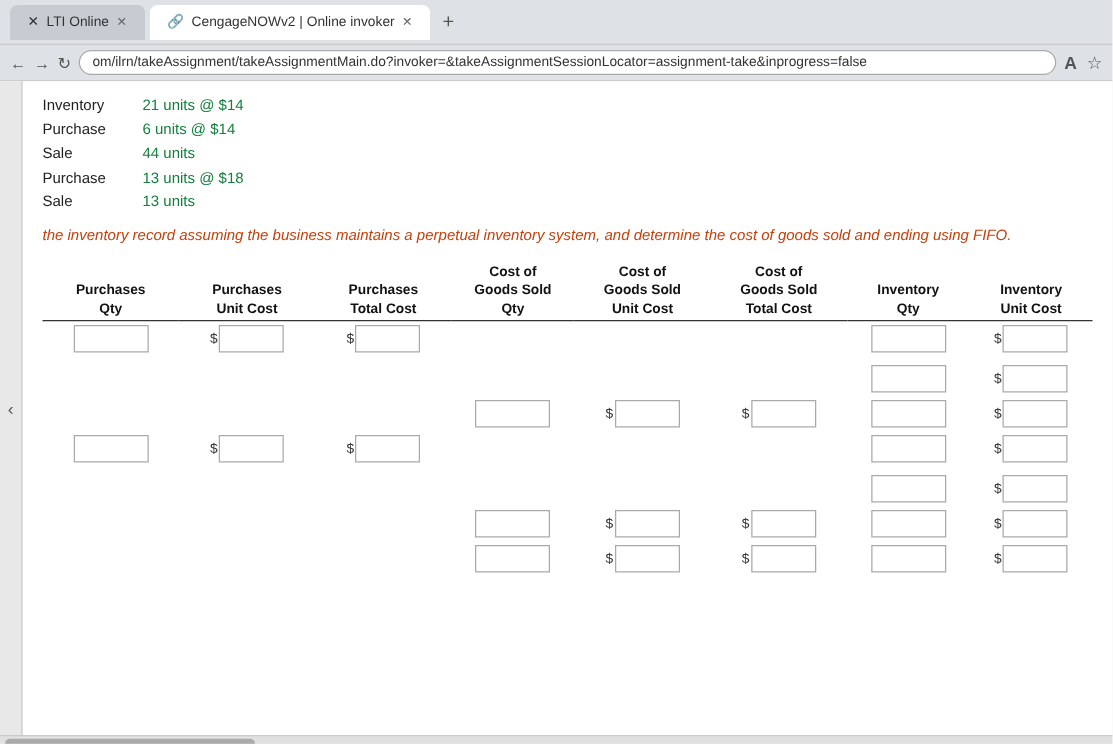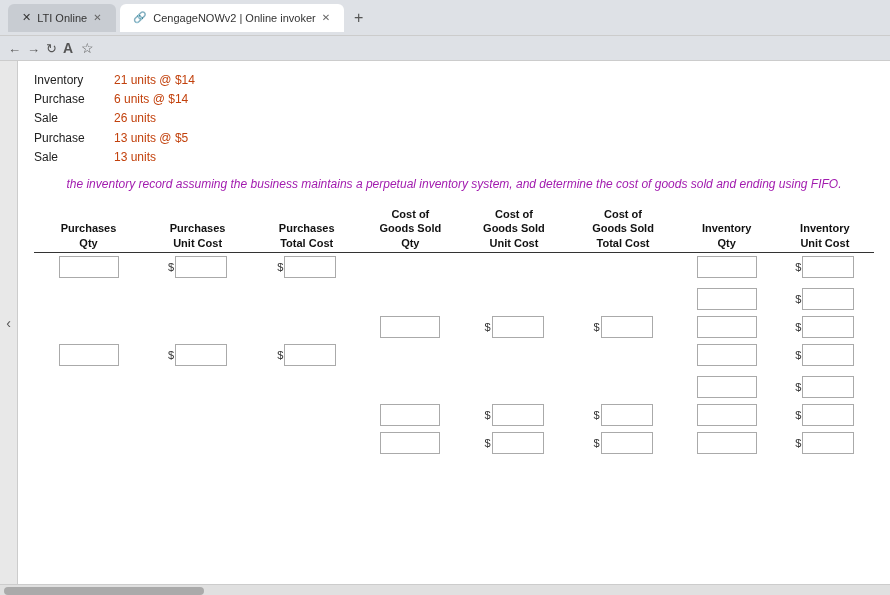--- a/index.html
+++ b/index.html
@@ -126,32 +126,31 @@
       gap: 0;
       line-height: 1.6;
       font-size: 12px;
     }
     .info-label {
       width: 80px;
       font-weight: 500;
       color: #222;
     }
     .info-value {
-      color: #c2410c;
+      color: #15803d;
       text-align: right;
     }
 
     
     .description-text {
       font-size: 12px;
-      color: #a21caf;
+      color: #c2410c;
       margin-bottom: 12px;
       line-height: 1.5;
       font-style: italic;
-      text-align: center;
     }
 
     
     .inventory-table {
       width: 100%;
       border-collapse: collapse;
     }
 
     .inventory-table th {
       text-align: center;
@@ -243,20 +242,23 @@
       <span class="tab-close">✕</span>
     </div>
     <span class="plus-btn">+</span>
   </div>
 </div>
 
 <div class="address-bar">
   <span style="font-size:13px;color:#555;cursor:pointer;">←</span>
   <span style="font-size:13px;color:#555;cursor:pointer;">→</span>
   <span style="font-size:13px;color:#555;cursor:pointer;">↻</span>
+  <div class="url-box">
+    <span>om/ilrn/takeAssignment/takeAssignmentMain.do?invoker=&amp;takeAssignmentSessionLocator=assignment-take&amp;inprogress=false</span>
+  </div>
   <div class="addr-icons">
     <span style="font-size:14px;color:#555;cursor:pointer;font-weight:bold;">A</span>
     <span style="font-size:14px;color:#555;cursor:pointer;">☆</span>
   </div>
 </div>
 
 <div class="content-area">
 
   <div class="left-sidebar">
     <span class="sidebar-arrow">‹</span>
@@ -268,25 +270,25 @@
       <div class="info-row">
         <span class="info-label">Inventory</span>
         <span class="info-value">21 units @ $14</span>
       </div>
       <div class="info-row">
         <span class="info-label">Purchase</span>
         <span class="info-value">6 units @ $14</span>
       </div>
       <div class="info-row">
         <span class="info-label">Sale</span>
-        <span class="info-value">26 units</span>
+        <span class="info-value">44 units</span>
       </div>
       <div class="info-row">
         <span class="info-label">Purchase</span>
-        <span class="info-value">13 units @ $5</span>
+        <span class="info-value">13 units @ $18</span>
       </div>
       <div class="info-row">
         <span class="info-label">Sale</span>
         <span class="info-value">13 units</span>
       </div>
     </div>
 
     <div class="description-text">the inventory record assuming the business maintains a perpetual inventory system, and determine the cost of goods sold and ending using FIFO.</div>
 
     <table class="inventory-table">

